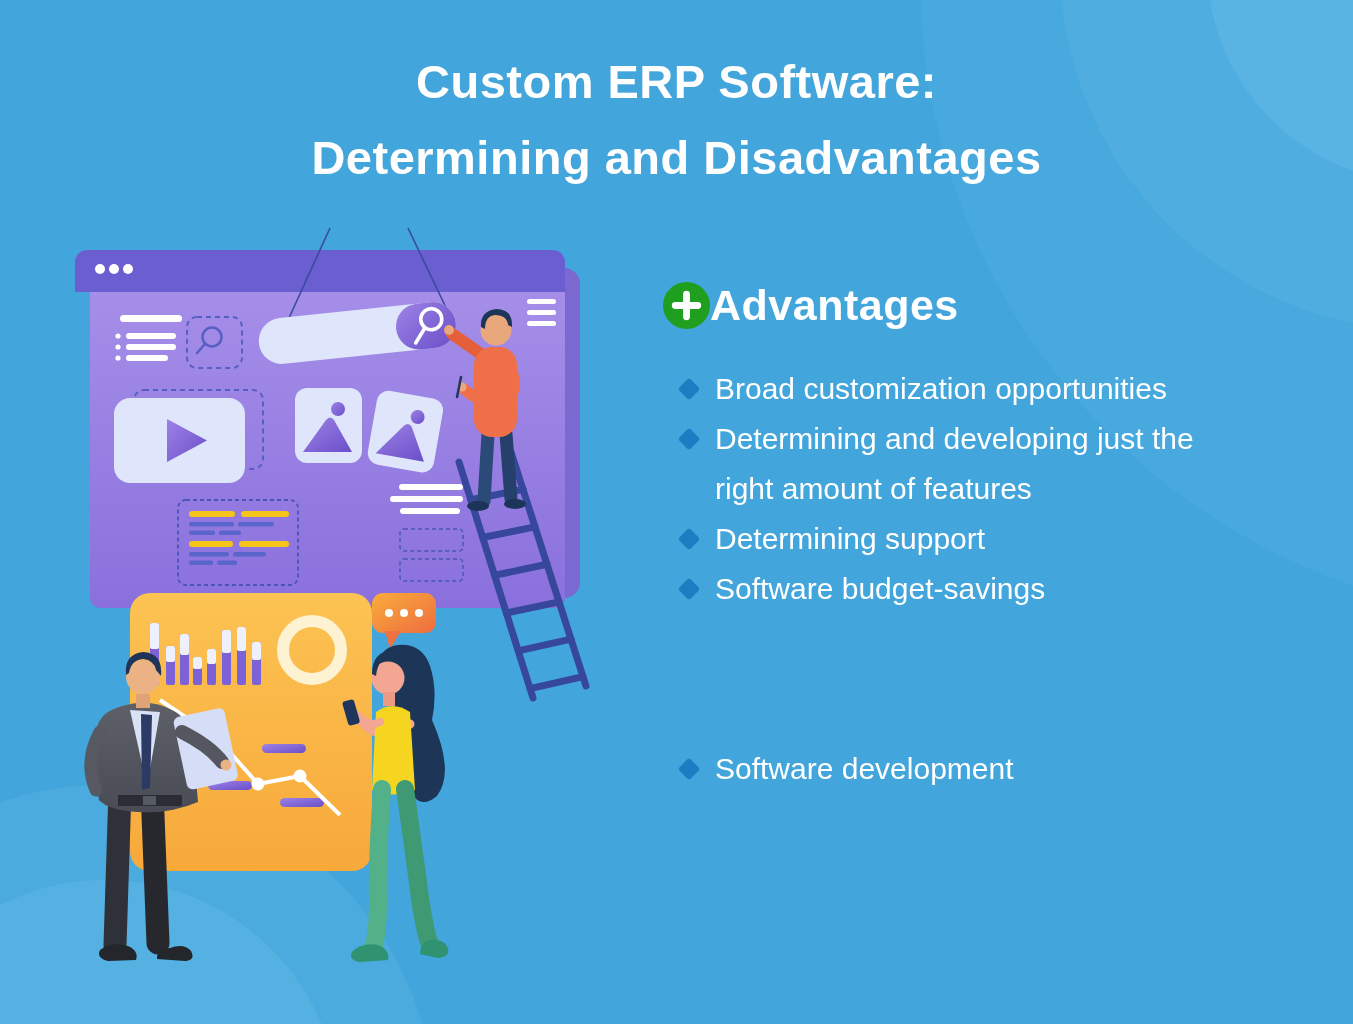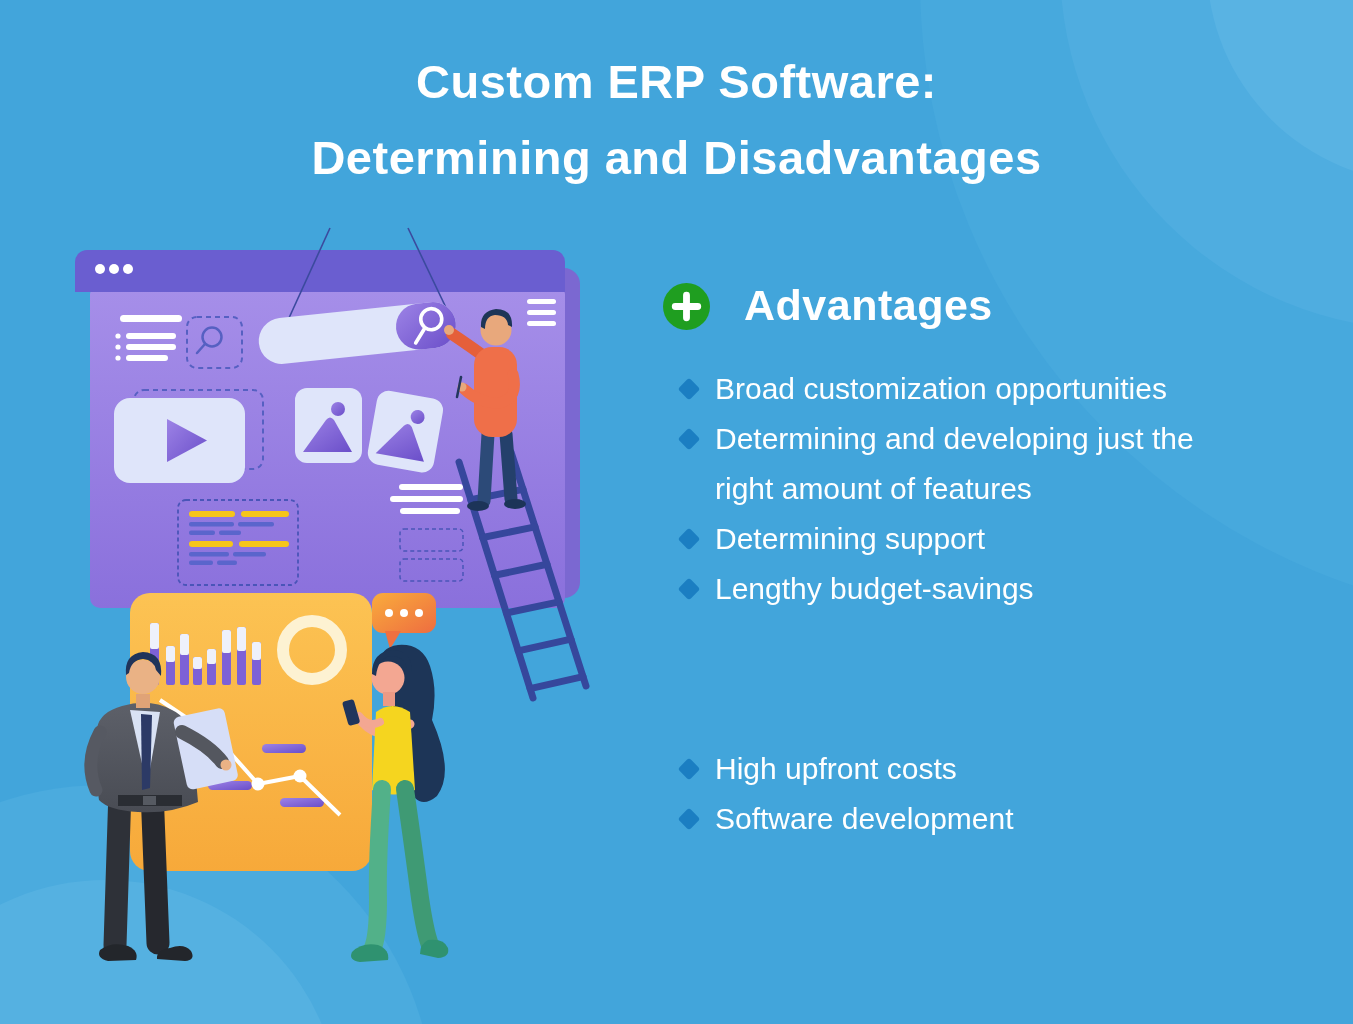--- a/index.html
+++ b/index.html
@@ -21,21 +21,21 @@
 
   .title {
     position:absolute; left:0; top:44px; width:1353px;
     text-align:center; color:#ffffff; font-weight:bold;
     font-size:47px; line-height:76px; letter-spacing:0.5px;
   }
 
   .panel { position:absolute; left:663px; color:#ffffff; }
   .panel.adv { top:281px; }
   .panel.dis { top:710px; }
-  .sec-head { display:flex; align-items:flex-end; gap:34px; }
+  .sec-head { display:flex; align-items:center; }
   .sec-head h2 { font-size:43px; font-weight:bold; letter-spacing:0.5px; }
   .badge { width:47px; height:47px; flex:none; }
 
   ul.bullets { list-style:none; margin:34px 0 0 18px; width:560px; }
   li.bullet-item { display:flex; gap:18px; font-size:30px; line-height:50px; }
   .diamond {
     flex:none; width:16px; height:16px; margin-top:17px;
     background:#1b7ec2; border-radius:3px; transform:rotate(45deg);
   }
 </style>
@@ -304,31 +304,27 @@
       <li class="bullet-item">
         <span class="diamond"></span>
         <span>Determining and developing just the right amount of features</span>
       </li>
       <li class="bullet-item">
         <span class="diamond"></span>
         <span>Determining support</span>
       </li>
       <li class="bullet-item">
         <span class="diamond"></span>
-        <span>Lengthy budget-savings</span>
+        <span>Software budget-savings</span>
       </li>
     </ul>
   </section>
 
   <section class="panel dis">
     <ul class="bullets">
       <li class="bullet-item">
         <span class="diamond"></span>
-        <span>High upfront costs</span>
-      </li>
-      <li class="bullet-item">
-        <span class="diamond"></span>
         <span>Software development</span>
       </li>
     </ul>
   </section>
 
 </div>
 
 </body></html>

